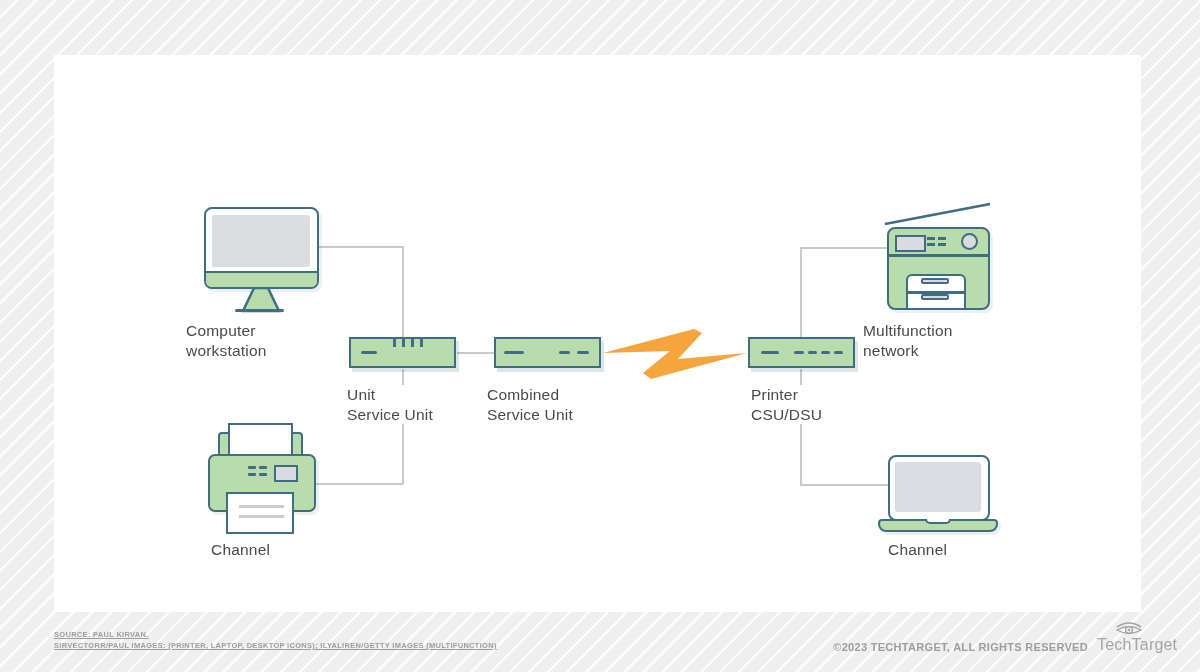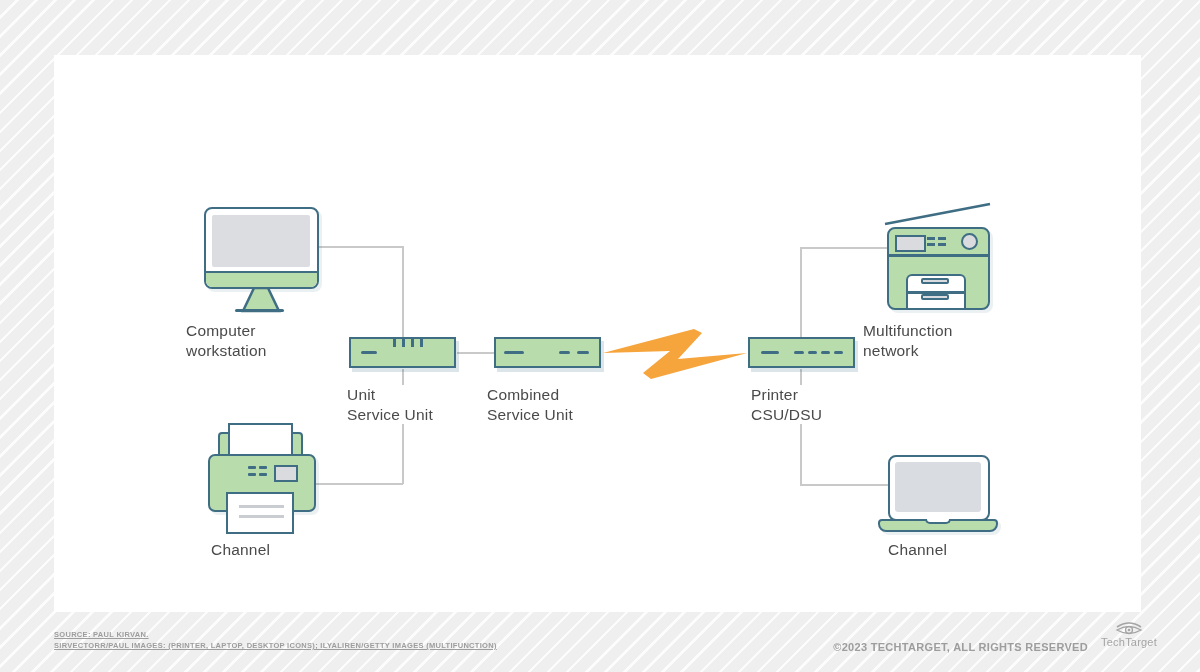--- a/index.html
+++ b/index.html
@@ -71,21 +71,21 @@
   
   .footer-src{
     position:absolute;left:54px;top:629px;color:#9d9d9d;
     font-size:7.5px;font-weight:700;letter-spacing:0.3px;line-height:11px;z-index:1;text-decoration:underline;
   }
   .footer-copy{
     position:absolute;right:112px;top:641px;color:#9d9d9d;
     font-size:11px;font-weight:700;letter-spacing:0.3px;z-index:1;
   }
   .brand{position:absolute;left:1097px;top:620px;width:64px;text-align:center;z-index:1;}
-  .brand-text{color:#a5a5a5;font-size:11px;letter-spacing:0.2px;margin-top:0px;}
+  .brand-text{color:#a5a5a5;font-size:16px;letter-spacing:0.2px;margin-top:0px;}
   svg{display:block;}
 </style>
 </head>
 <body>
 
 <div class="card">
   <div class="title">
   </div>
 </div>
 

